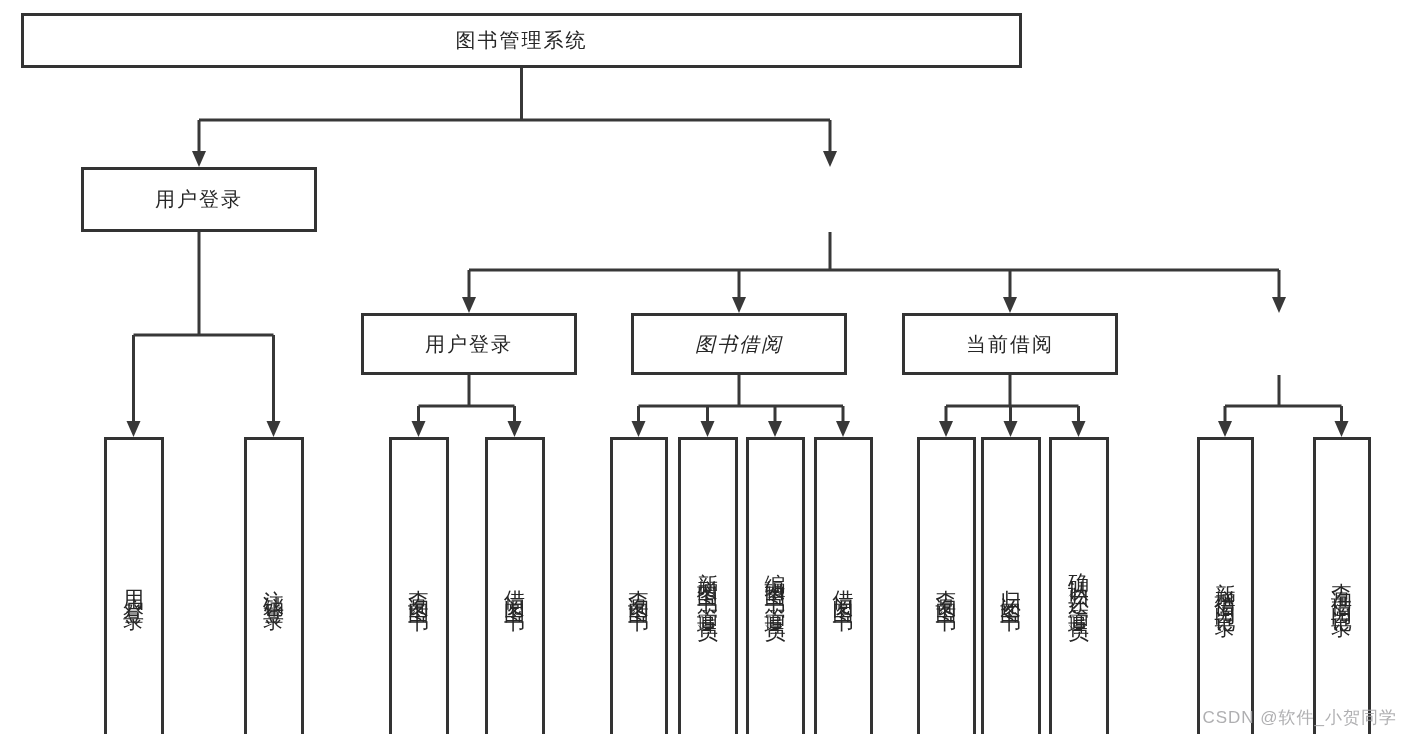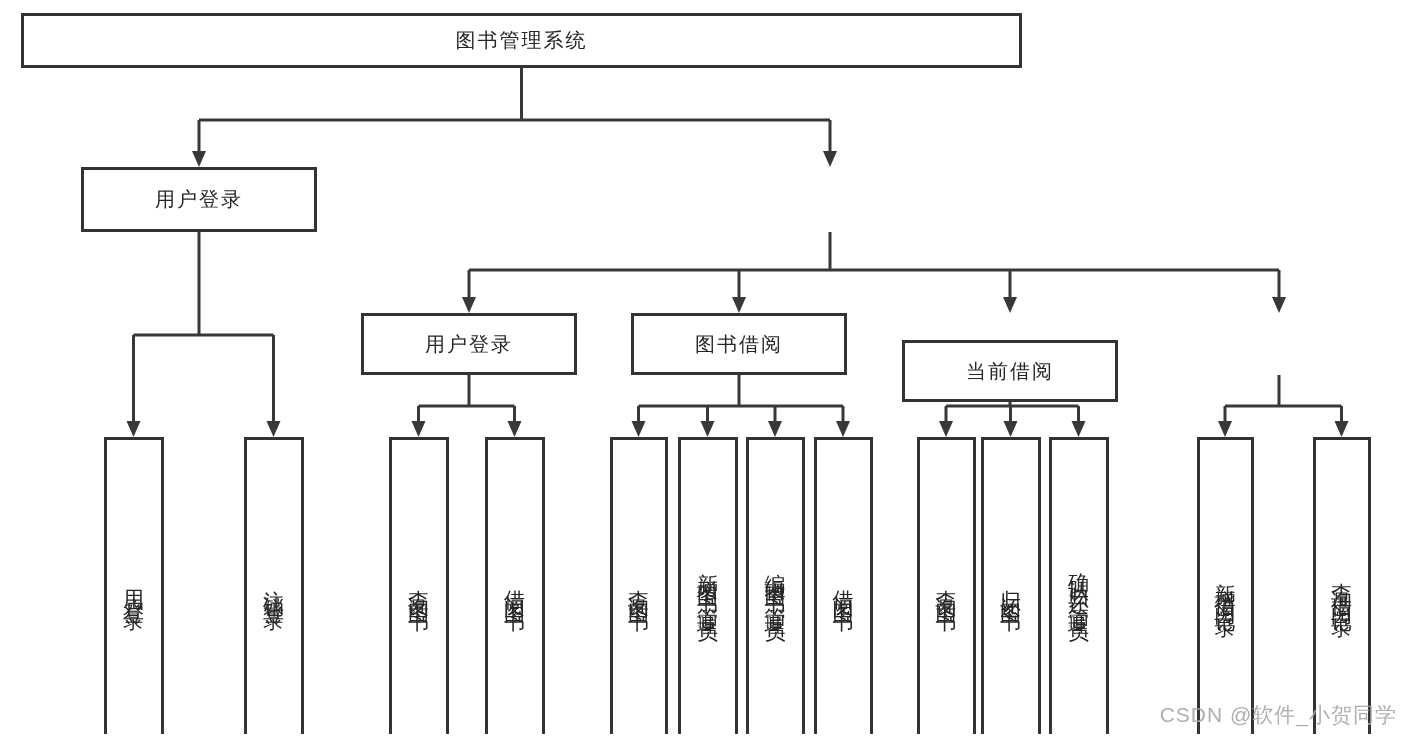--- a/index.html
+++ b/index.html
@@ -51,42 +51,42 @@
     font-size: 21px;
     letter-spacing: 7px;
     line-height: 1;
     white-space: nowrap;
   }
   
   #node-root          { left: 21px;   top: 13px;  width: 1001px; height: 55px; }
   #node-user-login    { left: 81px;   top: 167px; width: 236px;  height: 65px; }
   #node-book-mgmt     { left: 712px;  top: 167px; width: 236px;  height: 65px; }
   #node-new-book-rec  { left: 361px;  top: 313px; width: 216px;  height: 62px; }
-  #node-book-borrow   { left: 631px;  top: 313px; width: 216px;  height: 62px; }
-  #node-current-borrow{ left: 902px;  top: 313px; width: 216px;  height: 62px; margin-top: 27px; }
+  #node-book-borrow   { left: 631px;  top: 313px; width: 216px;  height: 62px; font-style: italic; }
+  #node-current-borrow{ left: 902px;  top: 313px; width: 216px;  height: 62px; }
   #node-borrow-records{ left: 1171px; top: 313px; width: 216px;  height: 62px; }
   .vbox { top: 437px; height: 300px; }
   #node-user-login-leaf { left: 104px;  width: 60px; }
   #node-logout          { left: 244px;  width: 60px; }
   #node-nbr-query-book  { left: 389px;  width: 60px; }
   #node-nbr-borrow-book { left: 485px;  width: 60px; }
   #node-bb-query-book   { left: 610px;  width: 58px; }
   #node-bb-add-book     { left: 678px;  width: 60px; }
   #node-bb-edit-book    { left: 746px;  width: 59px; }
   #node-bb-borrow-book  { left: 814px;  width: 59px; }
   #node-cb-query-book   { left: 917px;  width: 59px; }
   #node-cb-return-book  { left: 981px;  width: 60px; }
   #node-cb-confirm-ret  { left: 1049px; width: 60px; }
   #node-br-add-record   { left: 1197px; width: 57px; }
   #node-br-query-record { left: 1313px; width: 58px; }
   #watermark {
     position: absolute;
     right: 8px;
     bottom: 5px;
-    font-size: 21px;
+    font-size: 17px;
     color: rgba(168, 168, 170, 0.92);
     letter-spacing: 1px;
     white-space: nowrap;
     z-index: 5;
   }
 </style>
 </head>
 <body>
 
 <div id="canvas">

